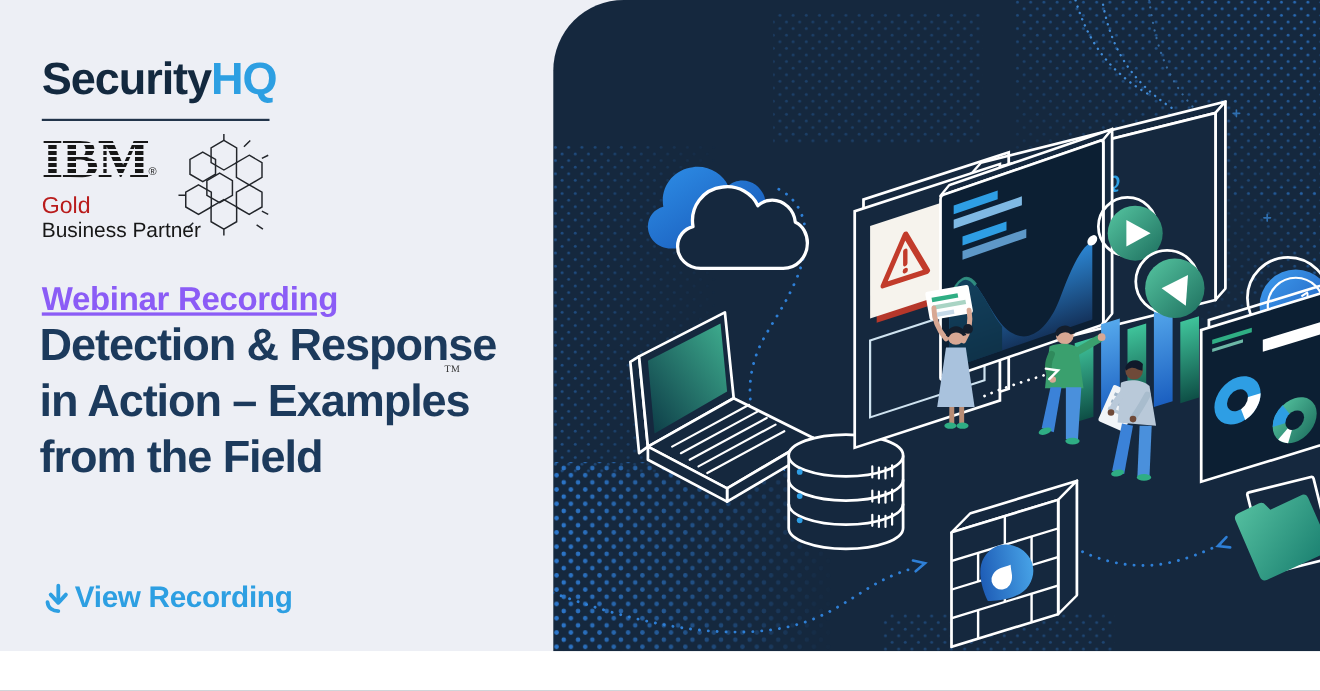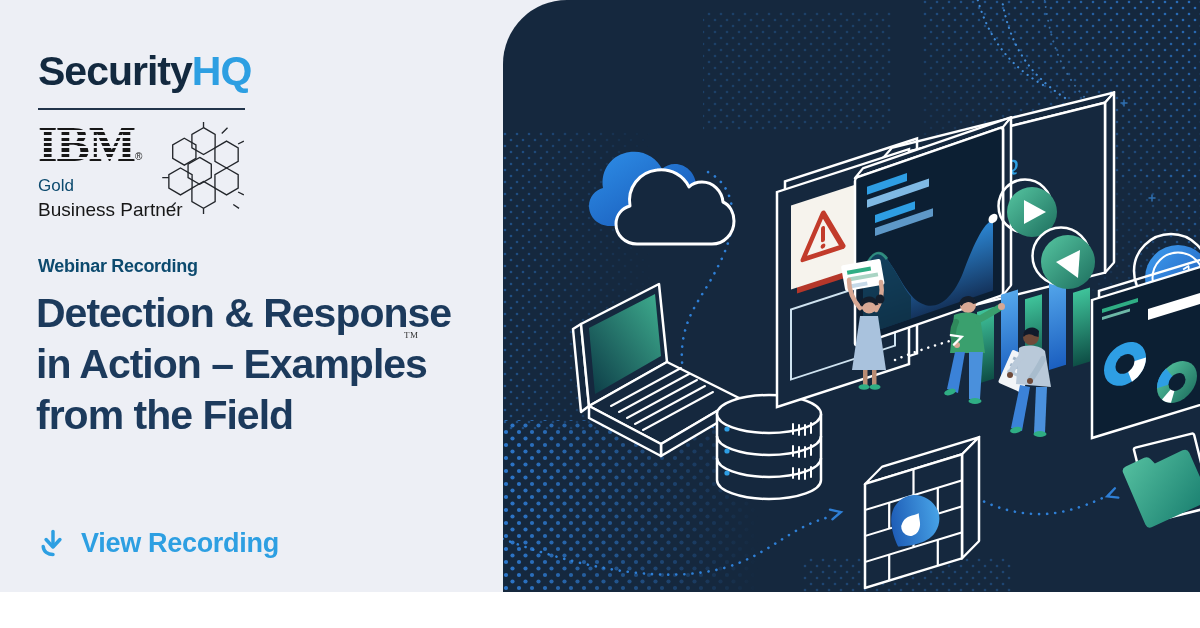--- a/index.html
+++ b/index.html
@@ -10,28 +10,28 @@
   .left{position:absolute;inset:0;width:503px;}
   .brand{position:absolute;left:38px;top:48px;font-size:41px;font-weight:bold;letter-spacing:-1px;}
   .brand .b1{color:#13293f;}
   .brand .b2{color:#2d9fe2;}
   .divider{position:absolute;left:38px;top:108px;width:207px;height:2px;background:#22344a;}
   .ibm-row{position:absolute;left:38px;top:122px;white-space:nowrap;}
   .ibm{font-family:"Liberation Serif",serif;font-weight:bold;font-size:50px;letter-spacing:-1px;line-height:44px;
        background:repeating-linear-gradient(to bottom,#171717 0 3.1px,rgba(0,0,0,0) 3.1px 5.4px);
        -webkit-background-clip:text;background-clip:text;color:transparent;margin-top:32px;}
   .reg{font-size:10px;color:#171717;vertical-align:bottom;position:relative;top:-4px;}
-  .p1{position:absolute;left:38px;top:176px;font-size:17px;color:#0c4a6e;}
+  .p1{position:absolute;left:38px;top:176px;font-size:21px;color:#b91c1c;}
   .p2{position:absolute;left:38px;top:199px;font-size:19px;color:#171717;}
   .partner-mark{position:absolute;left:158px;top:120px;font-family:Liberation Serif, serif;}
   .tm{position:absolute;left:246px;top:210px;font-size:9px;color:#333;letter-spacing:.5px;}
-  .eyebrow{position:absolute;left:38px;top:256px;font-size:18px;font-weight:bold;color:#0c4a6e;letter-spacing:-.3px;}
+  .eyebrow{position:absolute;left:38px;top:256px;font-size:30px;font-weight:bold;color:#8b5cf6;letter-spacing:-.3px;text-decoration:underline;}
   .title{position:absolute;left:36px;top:288px;margin:0;font-size:41px;font-weight:bold;color:#1c3a5c;
          line-height:51px;letter-spacing:-1px;}
-  .cta{position:absolute;left:38px;top:528px;display:flex;gap:13px;cursor:pointer;text-decoration:none;}
+  .cta{position:absolute;left:38px;top:528px;display:flex;align-items:center;cursor:pointer;text-decoration:none;}
   .cta span{font-size:27px;font-weight:bold;color:#2d9fe2;letter-spacing:-.3px;}
 
   
   .dark{position:absolute;left:503px;top:0;width:697px;height:628px;background:#15283e;
         border-top-left-radius:64px;overflow:hidden;}
   .dark svg.scene{position:absolute;inset:0;}
   svg text{font-family:"Liberation Sans",sans-serif;}
 </style>
 </head>
 <body>

